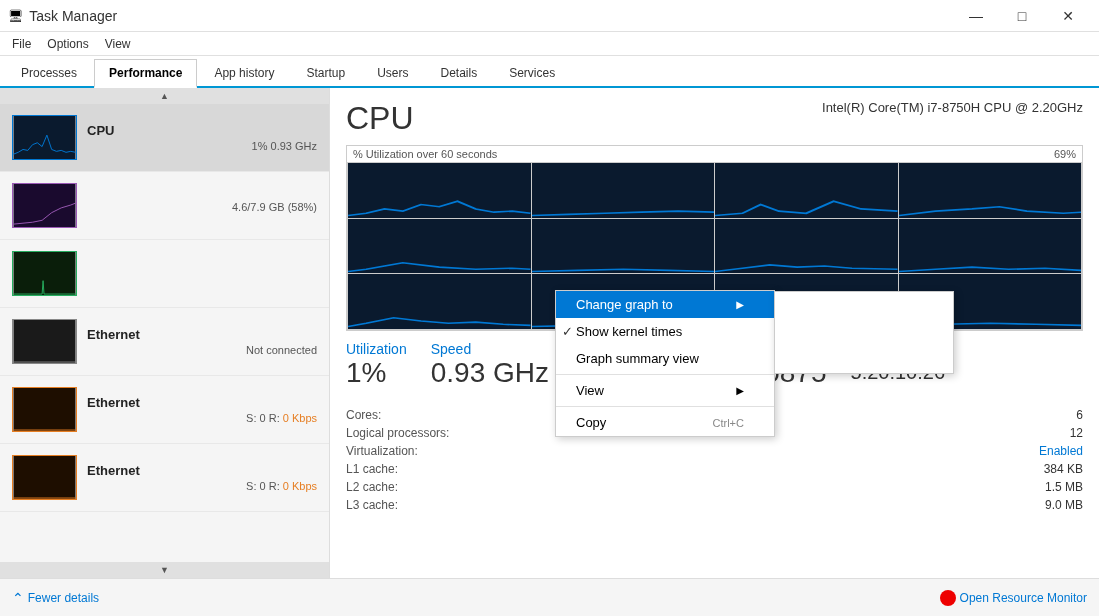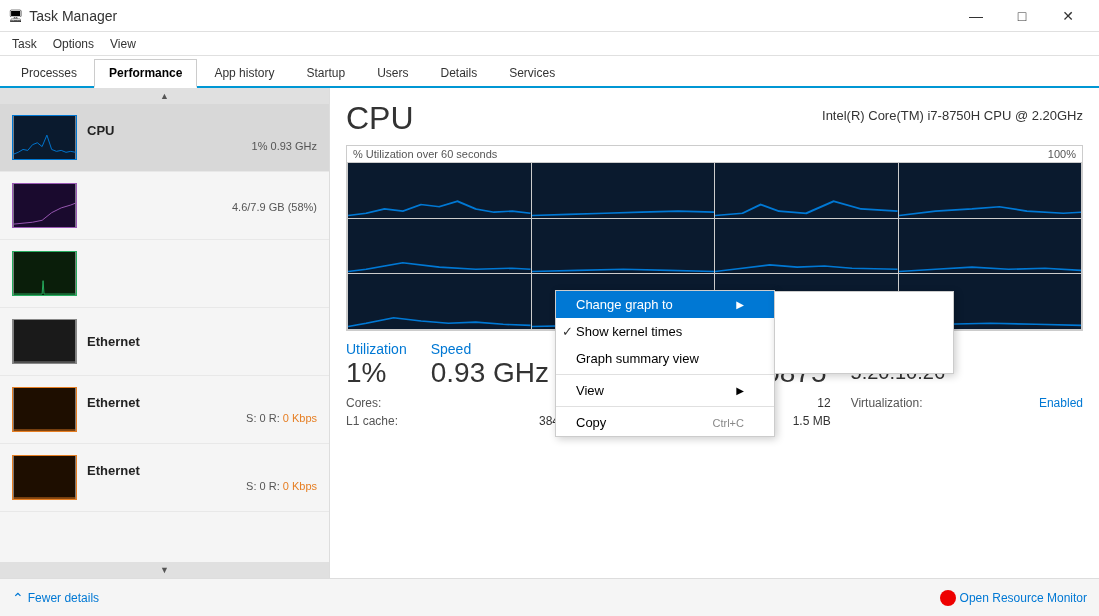--- a/index.html
+++ b/index.html
@@ -127,21 +127,21 @@
     }
 
     
     .cpu-header {
       display: flex;
       justify-content: space-between;
       align-items: flex-start;
       margin-bottom: 4px;
     }
     .cpu-title { font-size: 32px; font-weight: 300; color: #333; }
-    .cpu-model { font-size: 13px; color: #333; margin-top: 8px; }
+    .cpu-model { font-size: 13px; color: #333; }
 
     
     .graph-area {
       margin-top: 8px;
       border: 1px solid #ccc;
       background: #fff;
       padding: 0;
     }
     .graph-header {
       display: flex;
@@ -171,23 +171,23 @@
       display: flex;
       gap: 24px;
       margin-top: 10px;
     }
     .stat-block { }
     .stat-label { font-size: 14px; color: #0078d4; }
     .stat-value { font-size: 28px; font-weight: 300; color: #333; }
 
     
     .cpu-details {
-      margin-top: 6px;
+      margin-top: 18px;
       display: grid;
-      grid-template-columns: 1fr 1fr 1fr;
+      grid-template-columns: 1fr;
       gap: 2px 20px;
     }
     .detail-row { display: flex; justify-content: space-between; font-size: 12px; padding: 1px 0; }
     .detail-label { color: #555; }
     .detail-value { color: #333; font-weight: normal; }
     .detail-value.enabled { color: #0078d4; }
 
     
     .context-menu {
       position: absolute;
@@ -293,21 +293,21 @@
   <span class="title-bar-icon">🖥</span>
   <span class="title-bar-title">Task Manager</span>
   <div class="title-bar-controls">
     <button class="title-bar-btn">—</button>
     <button class="title-bar-btn">□</button>
     <button class="title-bar-btn close">✕</button>
   </div>
 </div>
 
 <div class="menu-bar">
-  <div class="menu-item">Task</div>
+  <div class="menu-item">File</div>
   <div class="menu-item">Options</div>
   <div class="menu-item">View</div>
 </div>
 
 <div class="tab-bar">
   <div class="tab">Processes</div>
   <div class="tab active">Performance</div>
   <div class="tab">App history</div>
   <div class="tab">Startup</div>
   <div class="tab">Users</div>
@@ -358,20 +358,21 @@
 
         <div class="sidebar-item">
           <div class="sidebar-thumb" style="border-color:#888;">
             <svg class="mini-graph" viewBox="0 0 65 45">
               <rect width="65" height="45" fill="#1a1a1a"></rect>
               <line x1="0" y1="44" x2="65" y2="44" stroke="#888" stroke-width="1"></line>
             </svg>
           </div>
           <div class="sidebar-info">
             <div class="sidebar-name">Ethernet</div>
+            <div class="sidebar-stat">Not connected</div>
           </div>
         </div>
 
         <div class="sidebar-item">
           <div class="sidebar-thumb" style="border-color:#e67e22;">
             <svg class="mini-graph" viewBox="0 0 65 45">
               <rect width="65" height="45" fill="#1e0e00"></rect>
               <line x1="0" y1="44" x2="65" y2="44" stroke="#e67e22" stroke-width="1"></line>
             </svg>
           </div>
@@ -406,21 +407,21 @@
   <div class="right-panel">
 
     <div class="cpu-header">
       <div class="cpu-title">CPU</div>
       <div class="cpu-model">Intel(R) Core(TM) i7-8750H CPU @ 2.20GHz</div>
     </div>
 
     <div class="graph-area">
       <div class="graph-header">
         <span>% Utilization over 60 seconds</span>
-        <span>100%</span>
+        <span>69%</span>
       </div>
       <div class="graph-container">
 
         <div class="graph-cell">
           <svg viewBox="0 0 100 50" preserveAspectRatio="none">
             <rect width="100" height="50" fill="#0a1a2e"></rect>
             <polyline points="0,48 10,46 20,42 30,44 40,38 50,40 60,35 70,42 80,45 90,44 100,46" fill="none" stroke="#0078d4" stroke-width="1.5"></polyline>
           </svg>
         </div>
         <div class="graph-cell">
@@ -532,20 +533,24 @@
         <span class="detail-label">Virtualization:</span>
         <span class="detail-value enabled">Enabled</span>
       </div>
       <div class="detail-row">
         <span class="detail-label">L1 cache:</span>
         <span class="detail-value">384 KB</span>
       </div>
       <div class="detail-row">
         <span class="detail-label">L2 cache:</span>
         <span class="detail-value">1.5 MB</span>
+      </div>
+      <div class="detail-row">
+        <span class="detail-label">L3 cache:</span>
+        <span class="detail-value">9.0 MB</span>
       </div>
     </div>
 
     <div class="context-menu">
       <div class="ctx-item highlighted">
         <span>Change graph to</span>
         <span class="submenu-arrow">▶</span>
 
         <div class="submenu">
           <div class="sub-item">

